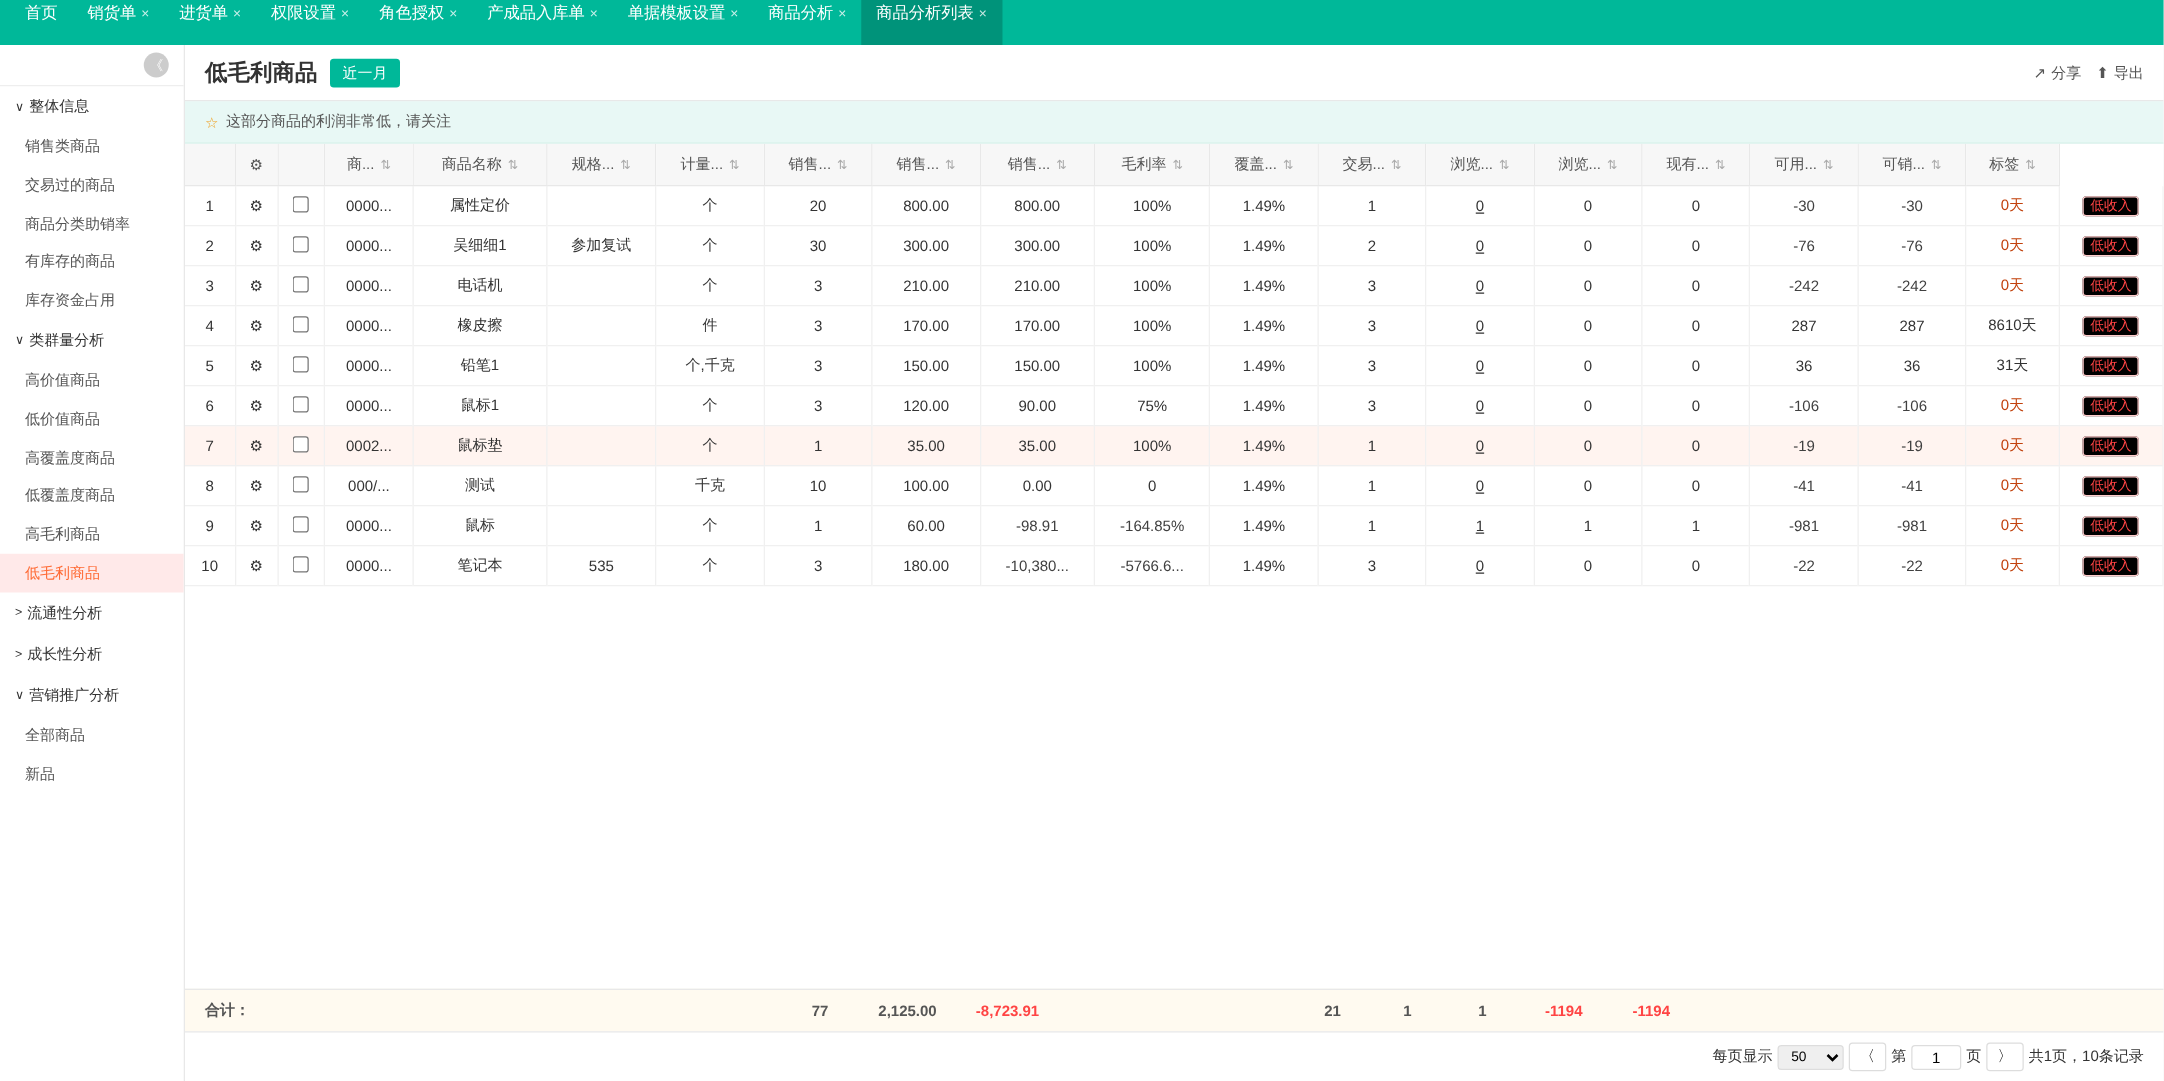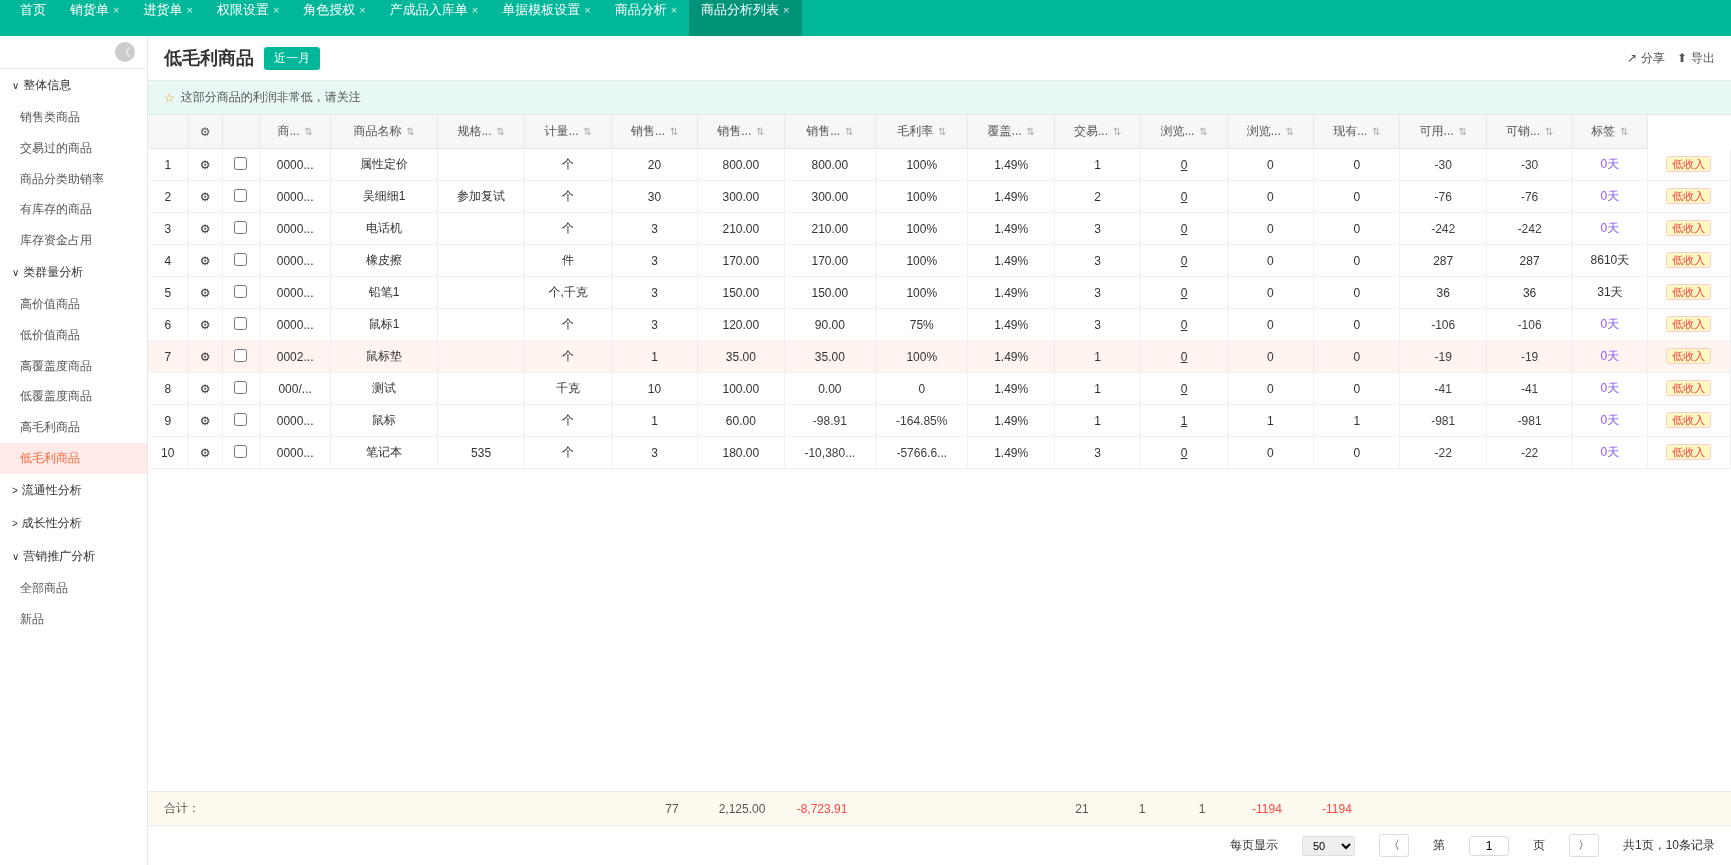--- a/index.html
+++ b/index.html
@@ -137,55 +137,55 @@
     thead th .sort-icon { color: #aaa; font-size: 10px; margin-left: 2px; }
     tbody tr { border-bottom: 1px solid #f0f0f0; }
     tbody tr.highlighted { background: #fff4f0; }
     tbody td {
       padding: 7px 6px;
       text-align: center;
       border-right: 1px solid #f0f0f0;
       white-space: nowrap;
     }
     tbody td.text-red { color: #404040; }
-    tbody td.text-orange { color: #8b5cf6; }
+    tbody td.text-orange { color: #c2410c; }
     .tag-badge {
-      background: #fef9c3;
+      background: #000000;
       color: #ff4444;
       border: 1px solid #ffcccc;
       border-radius: 3px;
       padding: 1px 5px;
       font-size: 11px;
     }
     .underline-link { text-decoration: underline; color: #333; cursor: pointer; }
 
     
     .table-footer {
       background: #fffaf0;
       border-top: 1px solid #e8e8e8;
       padding: 8px 16px;
       display: flex;
       align-items: center;
       font-size: 12px;
       color: #555;
       flex-shrink: 0;
     }
-    .footer-label { font-weight: normal; margin-right: 32px; }
-    .footer-values { display: flex; gap: 0; flex: 1; }
+    .footer-label { font-weight: bold; margin-right: 16px; }
+    .footer-values { display: flex; gap: 0; flex: 1; font-weight: bold; }
     .footer-cell { text-align: center; }
 
     
     .pagination-bar {
       background: #fff;
       border-top: 1px solid #e8e8e8;
       padding: 8px 16px;
       display: flex;
       align-items: center;
       justify-content: flex-end;
-      gap: 24px;
+      gap: 4px;
       font-size: 12px;
       flex-shrink: 0;
     }
     .page-size-select {
       border: 1px solid #ddd;
       border-radius: 3px;
       padding: 2px 6px;
       font-size: 11px;
     }
     .page-btn {

